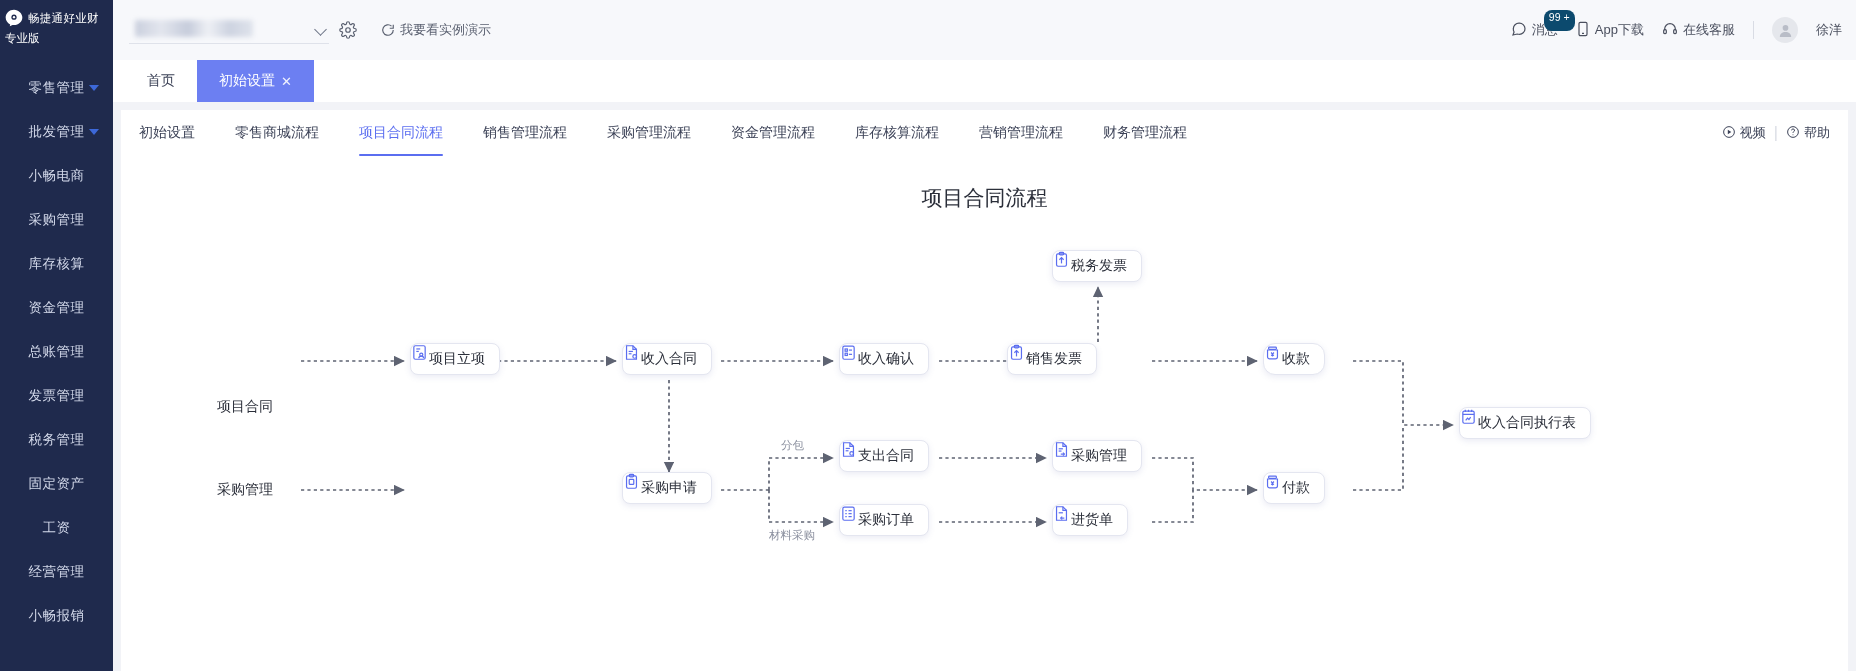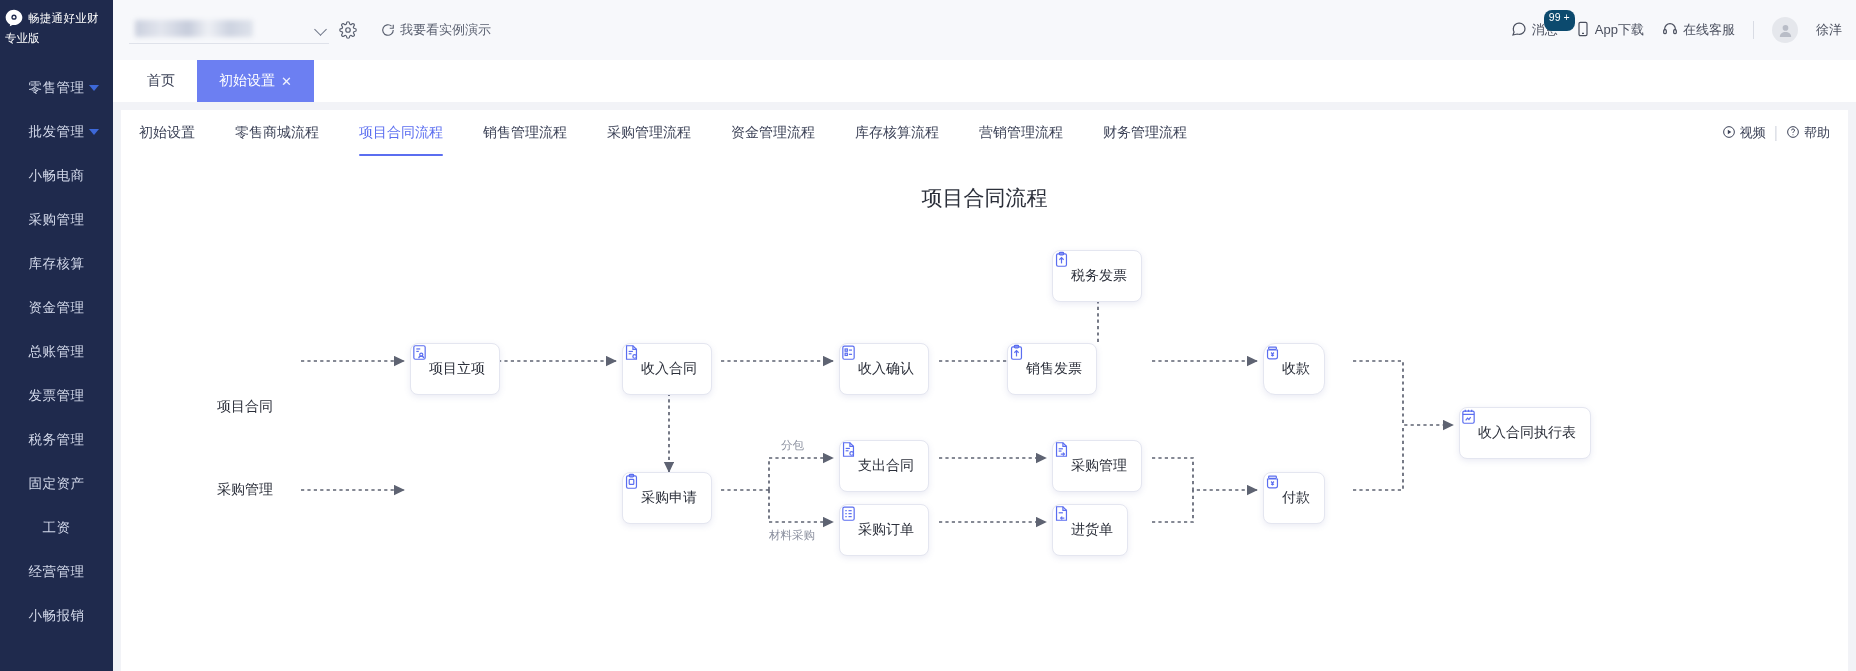--- a/index.html
+++ b/index.html
@@ -107,21 +107,21 @@
 
   .flow-title { text-align: center; font-size: 21px; color: #2b2f3a; margin-top: 28px; font-weight: 400; }
 
   
   .canvas { position: relative; width: 100%; height: 420px; margin-top: 8px; }
   .canvas svg { position: absolute; left: 0; top: 0; }
 
   .rowlabel { position: absolute; font-size: 14px; color: #2b2f3a; }
 
   .node {
-    position: absolute; height: 52px; background: #fff;
+    position: absolute; height: 32px; background: #fff;
     border: 1px solid #e4e6f0; border-radius: 8px;
     box-shadow: 0 2px 6px rgba(90,100,170,.13);
     display: flex; align-items: center; gap: 7px;
     padding: 0 14px 0 11px; cursor: pointer; white-space: nowrap; text-align: right;
   }
   .node .nlabel { font-size: 14px; color: #2b2f3a; }
   .node svg { flex: 0 0 auto; }
 
   .edge-label { position: absolute; font-size: 11.5px; color: #8a8f9e; }
 </style>

